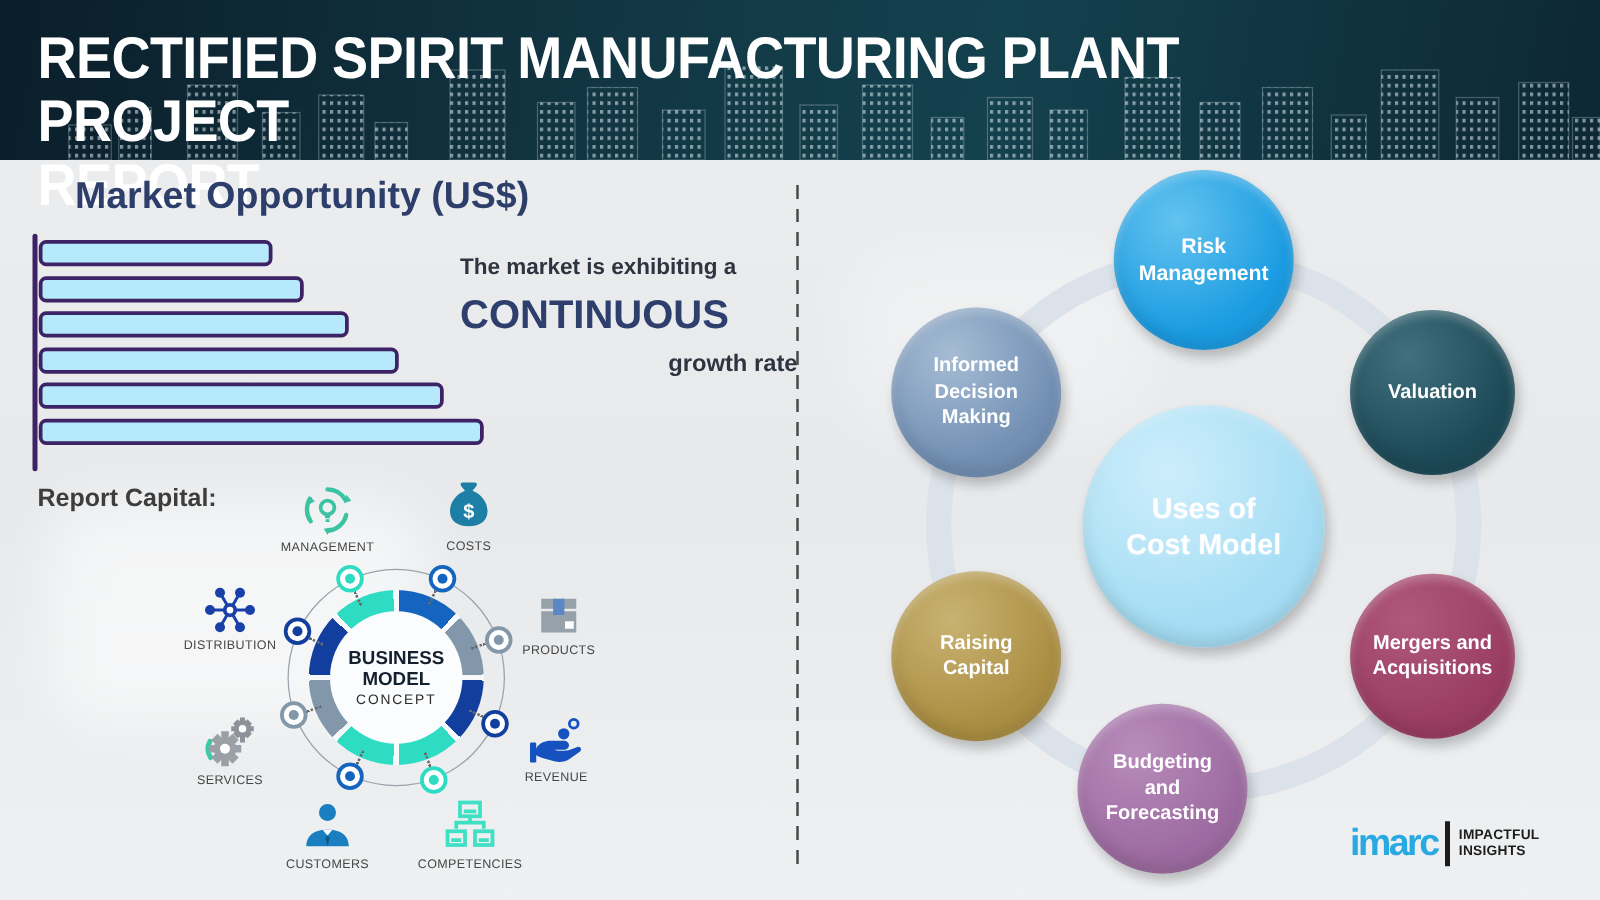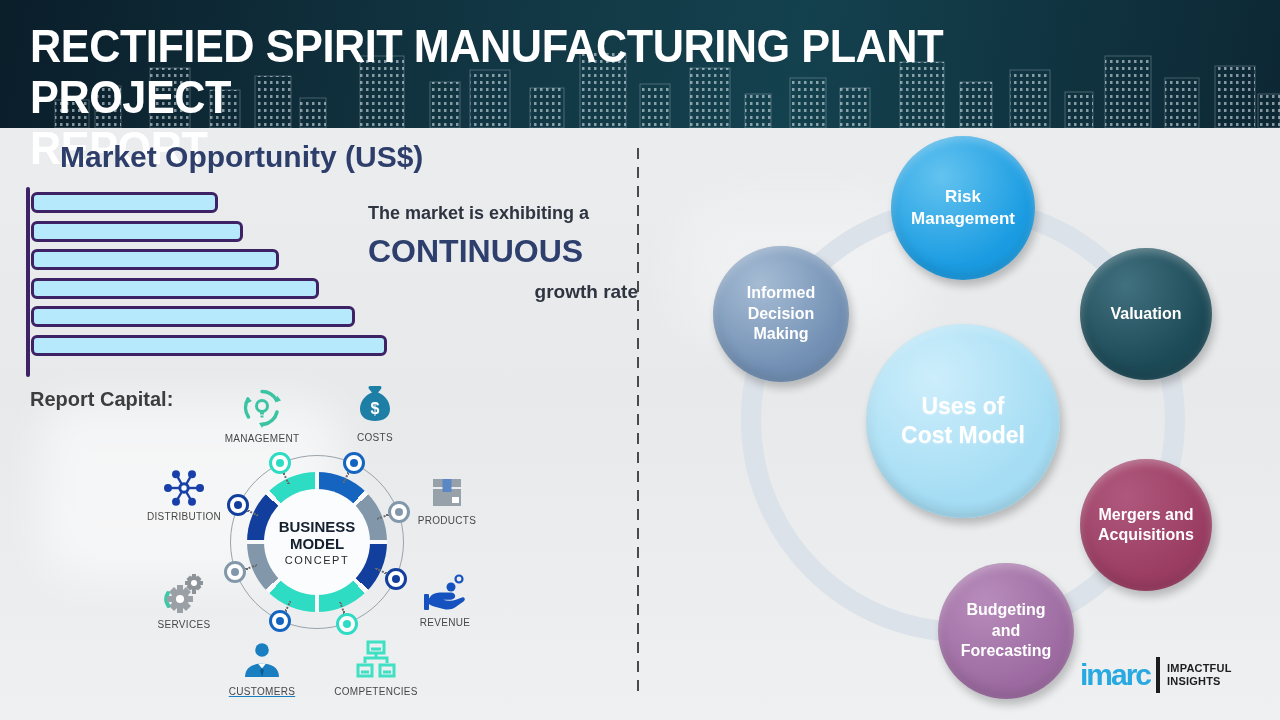--- a/index.html
+++ b/index.html
@@ -59,21 +59,21 @@
     border:20px solid #dce2e9;box-sizing:border-box;}
   .bubble{position:absolute;border-radius:50%;display:flex;align-items:center;justify-content:center;
     text-align:center;color:#fff;font-weight:700;
     box-shadow:3px 6px 9px rgba(0,0,0,.22), inset 0 4px 8px rgba(255,255,255,.30), inset 0 -6px 12px rgba(0,0,0,.12);}
   .bubble .lbl{white-space:pre-line;line-height:1.28;}
   .bb-risk{left:891px;top:136px;width:144px;height:144px;font-size:17px;}
   .bb-informed{left:713px;top:246px;width:136px;height:136px;font-size:16px;}
   .bb-valuation{left:1080px;top:248px;width:132px;height:132px;font-size:16px;}
   .bb-raising{left:713px;top:457px;width:136px;height:136px;font-size:16px;}
   .bb-mergers{left:1080px;top:459px;width:132px;height:132px;font-size:16px;}
-  .bb-budget{left:938px;top:563px;width:136px;height:136px;font-size:16px;}
+  .bb-budget{left:862px;top:563px;width:136px;height:136px;font-size:16px;}
   .bb-center{left:866px;top:324px;width:194px;height:194px;font-size:23px;z-index:2;
     text-shadow:0 1px 2px rgba(255,255,255,.35);}
 
   
   .logo{position:absolute;left:1080px;top:652px;display:flex;align-items:center;}
   .logo-brand{font-size:30px;font-weight:800;letter-spacing:-2px;line-height:46px;}
   .logo-bar{width:4px;height:36px;background:#1c1c1c;margin:0 7px 0 6px;}
   .logo-tag{font-size:11px;font-weight:800;color:#1d1d1d;line-height:13px;letter-spacing:.2px;}
 </style>
 </head>
@@ -242,21 +242,21 @@
   <div class="cov" style="left: 385px; top: 572px; color: rgb(21, 82, 192);">
     <svg width="46" height="42" viewBox="0 0 46 42">
       <circle cx="29" cy="15" r="4.5" fill="currentColor"></circle>
       <circle cx="37" cy="7" r="3.5" fill="none" stroke="currentColor" stroke-width="2.2"></circle>
       <path fill="currentColor" d="M8 25 c2.5-3.5 7-4.5 11-4.5 h10 c2.3 0 4.2 1.6 4.2 3.6 0 2-1.9 3.6-4.2 3.6 h-8 c4.5 1.4 9.5 1.3 13.5-.2 l5.5-2 c2.3-.8 4 2.2 1.8 3.8 l-8.5 6 c-3.2 2.2-7.5 2.8-11.8 1.7 l-9.5-2.6 c-2.8-.8-5.5-2.2-7-4.4z"></path>
       <rect x="2" y="22" width="5" height="16" rx="1" fill="currentColor"></rect>
     </svg>
     <div class="cov-label">REVENUE</div>
   </div>
 
-  <div class="cov" style="left: 202px; top: 641px; color: rgb(26, 127, 192); text-decoration: underline;">
+  <div class="cov" style="left: 202px; top: 641px; color: rgb(26, 127, 192);">
     <svg width="42" height="42" viewBox="0 0 42 42">
       <circle cx="21" cy="9" r="6.8" fill="currentColor"></circle>
       <path d="M4 36 c0-10 8.5-13.5 17-13.5 s17 3.5 17 13.5 z" fill="currentColor"></path>
       <path d="M17 22.5 l4 5 4-5 z" fill="#fff"></path>
       <path d="M21 27 l-1.8 2.5 1.8 6.5 1.8-6.5 z" fill="#0d5a8e"></path>
     </svg>
     <div class="cov-label">CUSTOMERS</div>
   </div>
 
   <div class="cov" style="left: 316px; top: 639px; color: rgb(63, 224, 196);">
@@ -329,20 +329,24 @@
 Decision
 Making</div>
   </div>
   <div class="bubble bb-risk" style="background: radial-gradient(circle at 35% 28%, rgb(99, 195, 239) 0%, rgb(27, 156, 226) 65%);">
     <div class="lbl">Risk
 Management</div>
   </div>
   <div class="bubble bb-valuation" style="background: radial-gradient(circle at 35% 28%, rgb(65, 112, 126) 0%, rgb(29, 74, 87) 65%);">
     <div class="lbl">Valuation</div>
   </div>
+  <div class="bubble bb-raising" style="background: radial-gradient(circle at 35% 28%, rgb(201, 178, 114) 0%, rgb(171, 143, 67) 65%);">
+    <div class="lbl">Raising
+Capital</div>
+  </div>
   <div class="bubble bb-mergers" style="background: radial-gradient(circle at 35% 28%, rgb(175, 88, 125) 0%, rgb(155, 61, 99) 65%);">
     <div class="lbl">Mergers and
 Acquisitions</div>
   </div>
   <div class="bubble bb-budget" style="background: radial-gradient(circle at 35% 28%, rgb(183, 140, 187) 0%, rgb(157, 107, 161) 65%);">
     <div class="lbl">Budgeting
 and
 Forecasting</div>
   </div>
 

